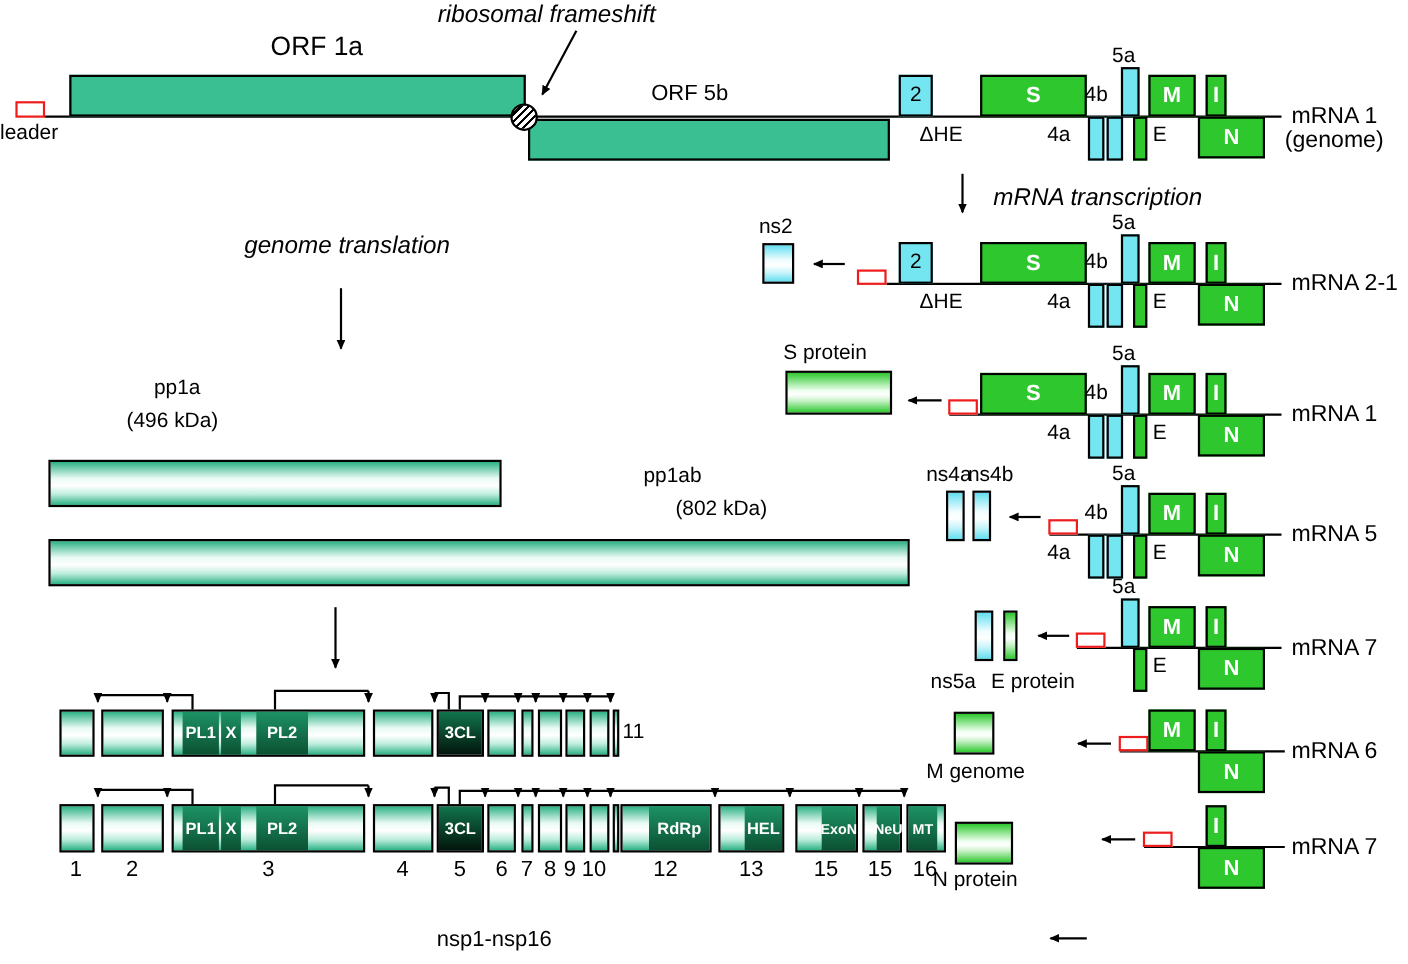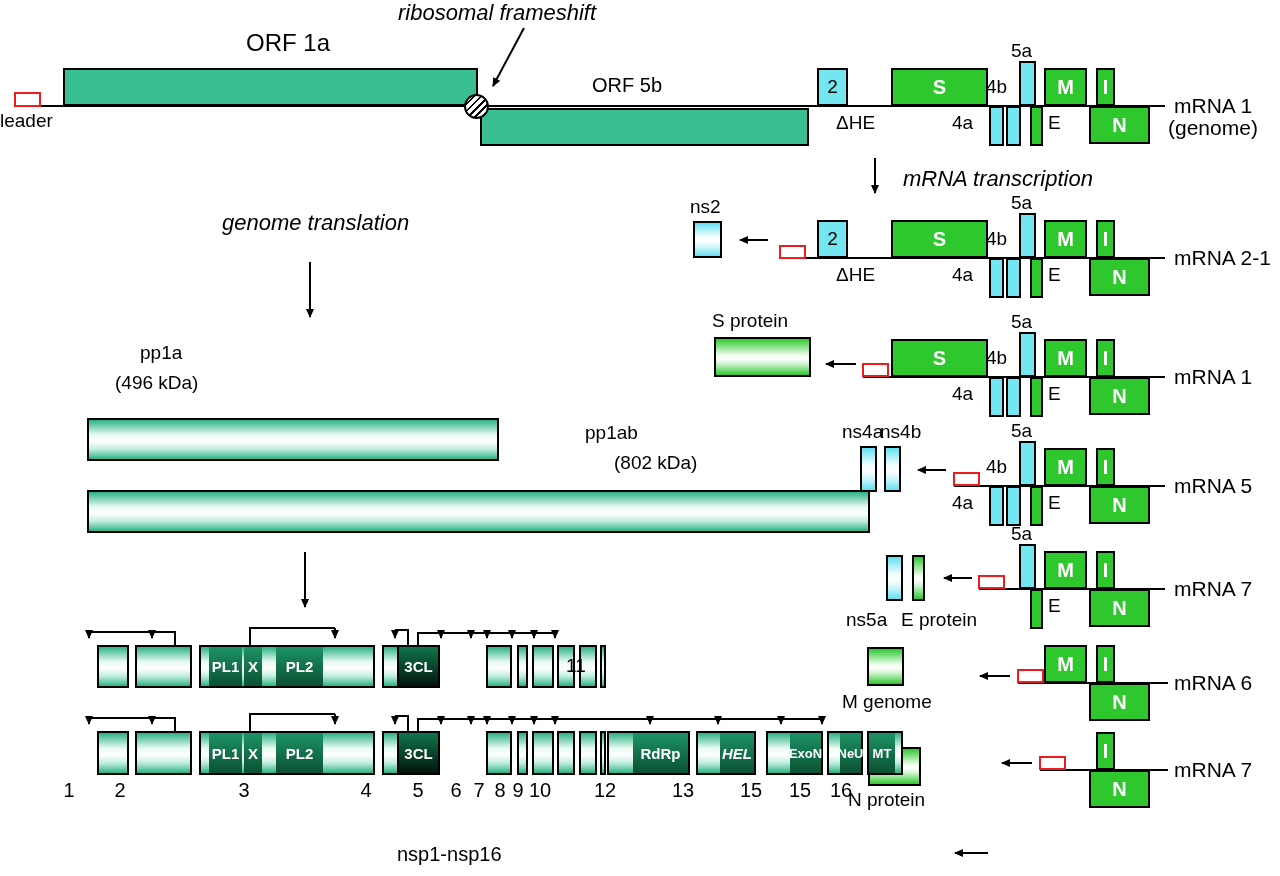--- a/index.html
+++ b/index.html
@@ -6,21 +6,21 @@
   #fig{position:relative;width:1280px;height:876px;background:#fff;overflow:hidden;
        font-family:"Liberation Sans",sans-serif;color:#000;}
   .ab{position:absolute;box-sizing:border-box;}
   .lbl{font-size:19px;white-space:nowrap;}
   .big{font-size:21px;white-space:nowrap;}
   .it{font-style:italic;font-size:22px;white-space:nowrap;}
   .ctr{display:flex;align-items:center;justify-content:center;}
   .gbox{background:#2ec82e;border:2px solid #000;color:#fff;font-weight:bold;font-size:20px;}
   .cbox{background:#74e6f2;border:2px solid #000;color:#000;font-size:19px;}
   .teal{background:#3abf92;border:2px solid #000;}
-  .tgrad{background:linear-gradient(180deg,#2cb184 0%,#e8faf3 38%,#ffffff 55%,#bfeede 75%,#2cb184 100%);border:2px solid #000;margin-left:43px;}
+  .tgrad{background:linear-gradient(180deg,#2cb184 0%,#e8faf3 38%,#ffffff 55%,#bfeede 75%,#2cb184 100%);border:2px solid #000;}
   .ggrad{background:linear-gradient(180deg,#2ec82e 0%,#effff0 45%,#ffffff 55%,#c9f2c9 70%,#2ec82e 100%);border:2px solid #000;}
   .cgrad{background:linear-gradient(180deg,#62dff0 0%,#effdff 40%,#ffffff 55%,#c8f4fa 75%,#62dff0 100%);border:2px solid #000;}
   .dk{background:linear-gradient(180deg,#1d9265 0%,#0b5132 100%);color:#fff;font-weight:bold;font-size:15px;}
   .dk3{background:linear-gradient(180deg,#10754c 0%,#02150c 100%);border:2px solid #000;color:#fff;font-weight:bold;font-size:15px;}
   .red{background:#fff;border:2px solid #ee1c1c;}
   .num{font-size:20px;text-align:center;width:30px;}
   .hatch{border:2px solid #000;border-radius:50%;
          background:repeating-linear-gradient(135deg,#000 0 2px,#fff 2px 5px);}
   svg{position:absolute;left:0;top:0;pointer-events:none;}
 </style>
@@ -248,21 +248,21 @@
   <div class="ab tgrad" style="left:443px;top:731px;width:26px;height:44px;"></div>
   <div class="ab tgrad" style="left:474px;top:731px;width:11px;height:44px;"></div>
   <div class="ab tgrad" style="left:489px;top:731px;width:22px;height:44px;"></div>
   <div class="ab tgrad" style="left:514px;top:731px;width:18px;height:44px;"></div>
   <div class="ab tgrad" style="left:536px;top:731px;width:18px;height:44px;"></div>
   <div class="ab tgrad" style="left:557px;top:731px;width:6px;height:44px;"></div>
   <div class="ab tgrad" style="left:564px;top:731px;width:83px;height:44px;">
     <div class="ab dk ctr" style="left:24px;top:0;width:55px;height:40px;">RdRp</div>
   </div>
   <div class="ab tgrad" style="left:653px;top:731px;width:60px;height:44px;">
-    <div class="ab dk ctr" style="left:22px;top:0;width:34px;height:40px;font-style:italic;">HEL</div>
+    <div class="ab dk ctr" style="left:22px;top:0;width:34px;height:40px;">HEL</div>
   </div>
   <div class="ab tgrad" style="left:723px;top:731px;width:57px;height:44px;">
     <div class="ab dk ctr" style="left:22px;top:0;width:31px;height:40px;font-size:13px;">ExoN</div>
   </div>
   <div class="ab tgrad" style="left:784px;top:731px;width:36px;height:44px;text-decoration:underline;">
     <div class="ab dk ctr" style="left:11px;top:0;width:21px;height:40px;font-size:13px;">NeU</div>
   </div>
   <div class="ab tgrad" style="left:824px;top:731px;width:36px;height:44px;">
     <div class="ab dk ctr" style="left:0px;top:0;width:26px;height:40px;font-size:13px;">MT</div>
   </div>

